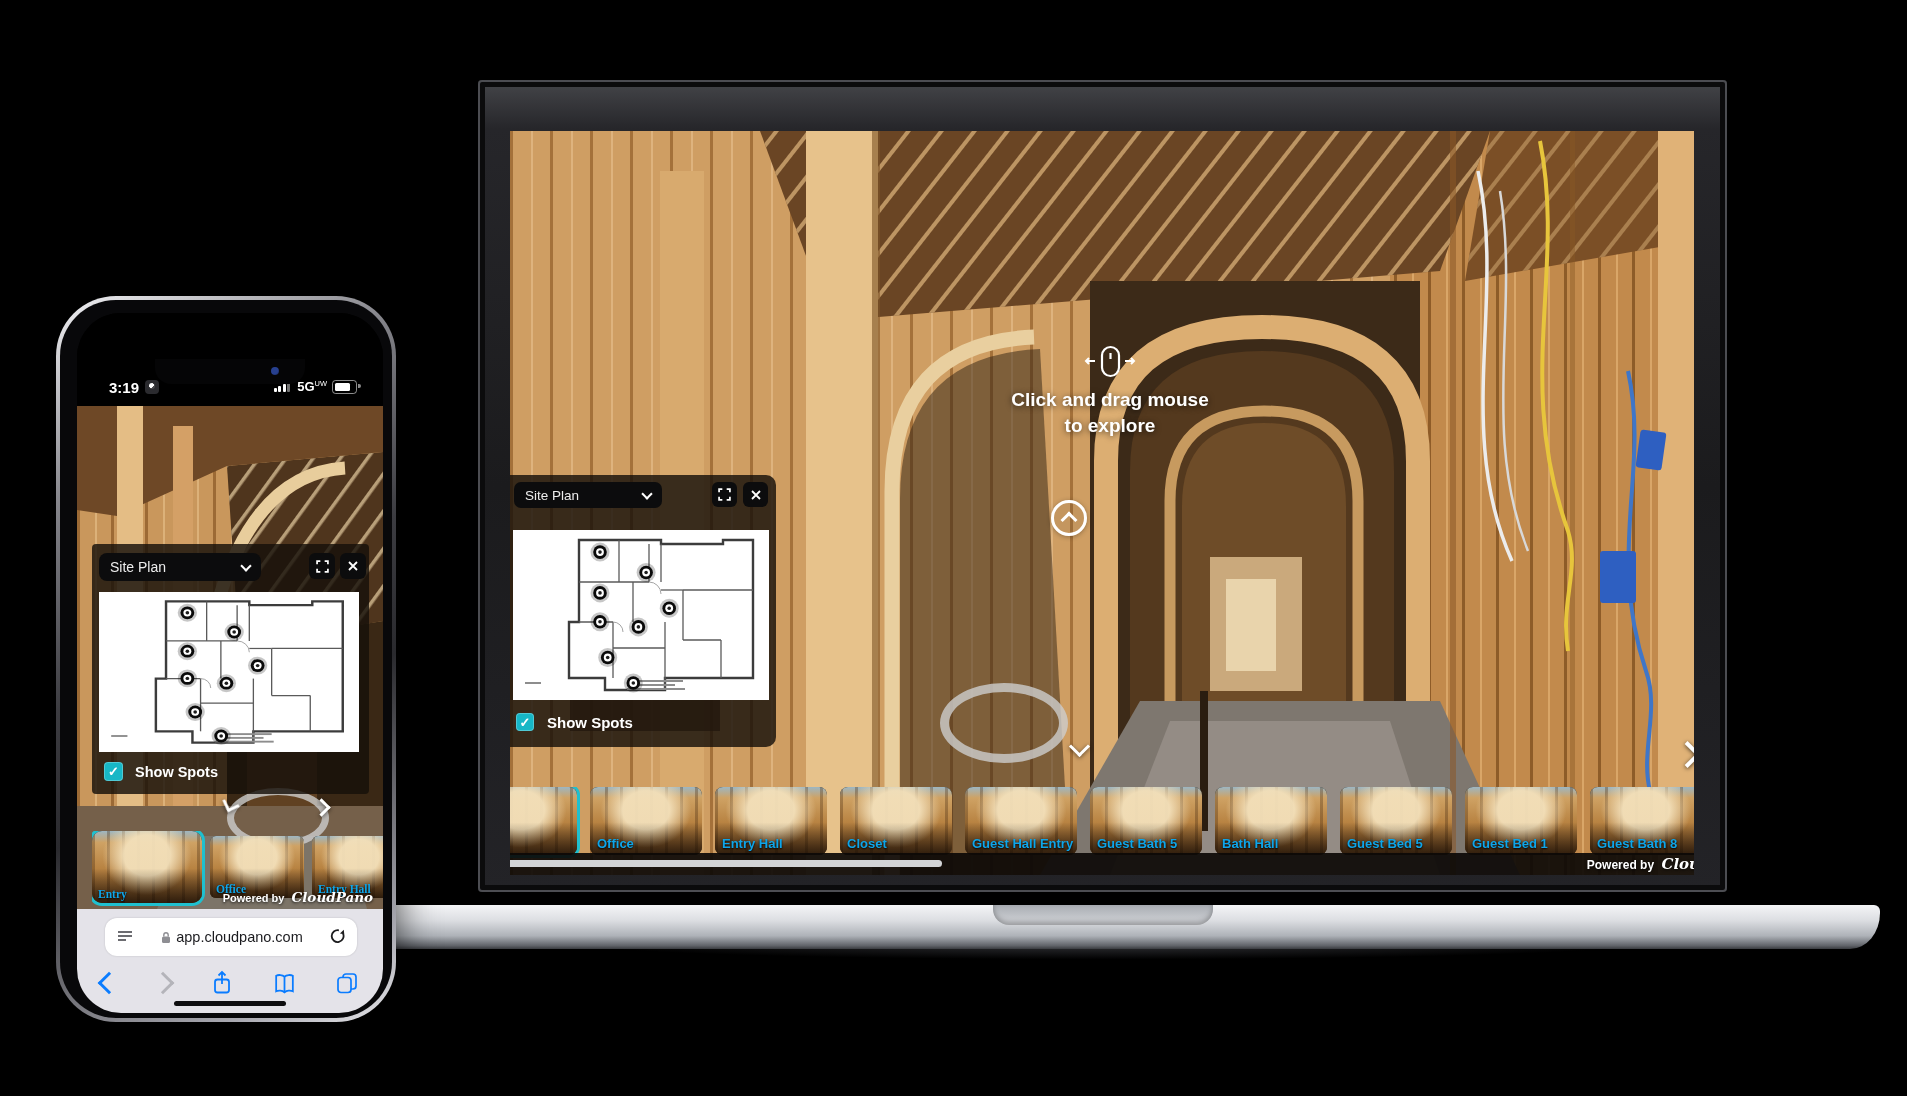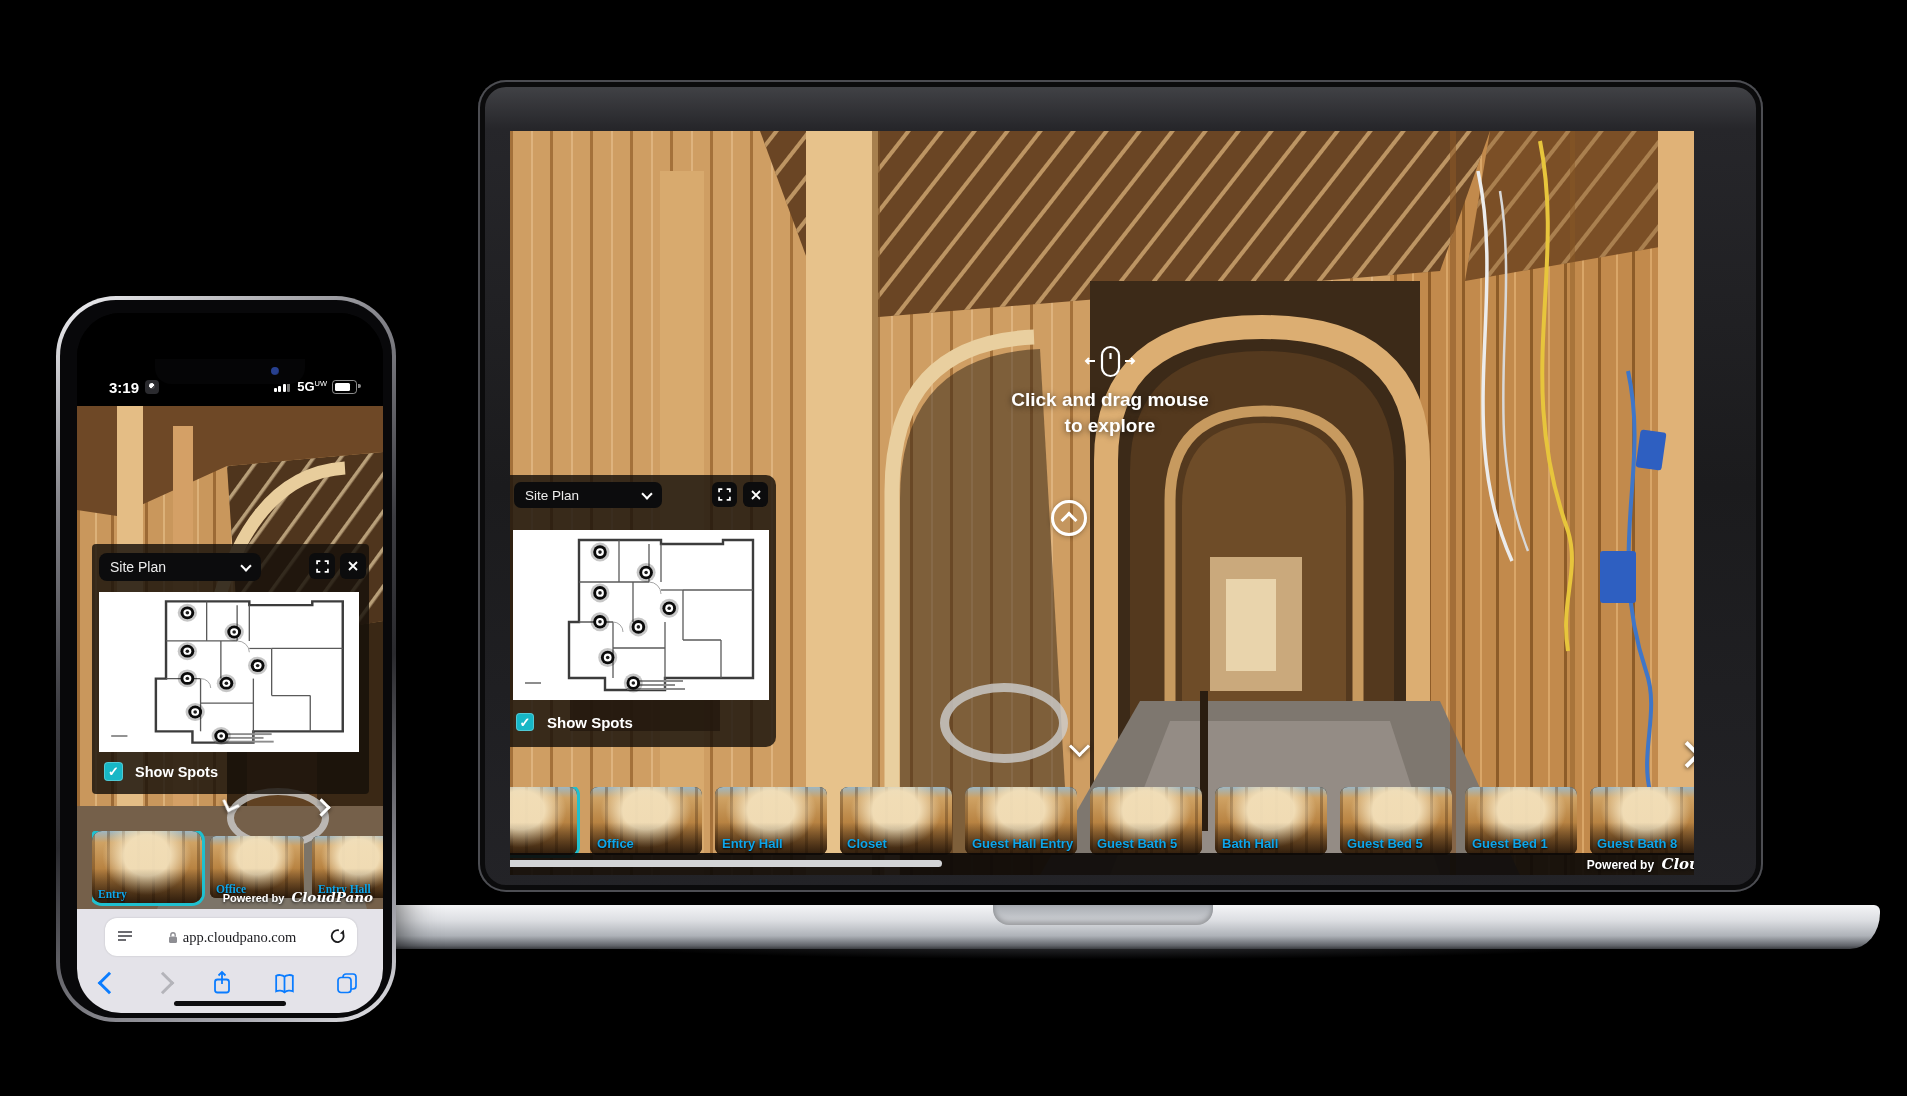--- a/index.html
+++ b/index.html
@@ -8,23 +8,23 @@
   
   .chev{display:inline-block;width:10px;height:10px;border-right:3px solid #fff;border-bottom:3px solid #fff;}
   .chev.right{transform:rotate(-45deg);}
   .chev.down{transform:rotate(45deg);}
   .chev.up{transform:rotate(-135deg);}
   .chev.left{transform:rotate(135deg);}
   .powered{position:absolute;color:#fff;font-size:12px;font-weight:bold;white-space:nowrap;
            text-shadow:0 1px 3px rgba(0,0,0,.85);z-index:8;}
   .powered .brand{font-family:"DejaVu Serif",serif;font-style:italic;font-size:15px;margin-left:4px;}
   
-  .laptop-body{position:absolute;left:478px;top:80px;width:1249px;height:812px;border-radius:28px;
+  .laptop-body{position:absolute;left:478px;top:80px;width:1249px;height:812px;border-radius:4px;
       background:linear-gradient(180deg,#45464a 0%,#26262a 6%,#1b1b1d 50%,#232327 100%);
-      box-shadow:inset 0 0 0 2px #4c4d52, inset 0 0 0 7px #0b0b0c;z-index:2;padding-left:36px;}
+      box-shadow:inset 0 0 0 2px #4c4d52, inset 0 0 0 7px #0b0b0c;z-index:2;}
   .laptop-screen{position:absolute;left:32px;top:51px;width:1184px;height:744px;background:#141210;overflow:hidden;}
   .laptop-base{position:absolute;left:326px;top:905px;width:1554px;height:44px;z-index:1;
       background:linear-gradient(180deg,#f4f5f7 0%,#dcdee2 35%,#aeb2b8 70%,#62656b 92%,#3a3c40 100%);
       border-radius:6px 6px 30px 30px / 6px 6px 36px 36px;}
   .base-notch{position:absolute;left:50%;transform:translateX(-50%);top:0;width:220px;height:20px;
       background:linear-gradient(180deg,#a9adb3,#d4d6da);border-radius:0 0 16px 16px;
       box-shadow:inset 0 -3px 5px rgba(0,0,0,.28);}
   .base-shadow{position:absolute;left:360px;top:944px;width:1500px;height:22px;z-index:0;
       background:radial-gradient(50% 100% at 50% 0%, rgba(90,92,100,.55), rgba(0,0,0,0) 70%);}
   .lt-scene{position:absolute;inset:0;width:100%;height:100%;}
@@ -118,21 +118,21 @@
       filter:drop-shadow(0 1px 2px rgba(0,0,0,.6));}
   .ph-chev-left .chev{width:10px;height:10px;border-width:3px;}
   .ph-chev-right{position:absolute;left:238px;top:487px;z-index:4;filter:drop-shadow(0 1px 2px rgba(0,0,0,.6));}
   .ph-chev-right .chev{width:10px;height:10px;border-width:3px;}
   .ph-thumbs{left:15px;top:518px;right:0;gap:8px;height:76px;z-index:5;}
   .ph-thumbs .thumb{width:94px;height:62px;margin-top:5px;border-radius:6px;}
   .ph-thumbs .thumb.selected{width:110px;height:72px;margin-top:0;border-radius:10px;}
   .ph-thumbs .thumb-label{font-size:11.5px;left:6px;bottom:3px;font-family:Liberation Serif, serif;}
   .ph-powered{right:10px;top:576px;font-size:11px;}
   .ph-powered .brand{font-size:13.5px;}
-  .ph-chrome{position:absolute;left:0;top:596px;right:0;height:104px;background:#e4e3e9;z-index:6;font-family:Liberation Serif, serif;}
+  .ph-chrome{position:absolute;left:0;top:596px;right:0;height:104px;background:#e4e3e9;z-index:6;}
   .ph-urlfield{position:absolute;left:28px;top:9px;width:252px;height:38px;background:#fff;border-radius:12px;
       display:flex;align-items:center;box-shadow:0 0 2px rgba(0,0,0,.18);}
   .ph-url-center{flex:1;display:flex;align-items:center;justify-content:center;gap:5px;
       color:#1b1b1f;font-size:14.5px;}
   .ph-toolbar{position:absolute;left:0;top:54px;right:0;height:40px;display:flex;align-items:center;
       justify-content:space-between;padding:0 24px;}
   .tb-chev{width:13px;height:13px;border-width:3px;}
   .tb-chev.left{border-color:#0a7cff;}
   .tb-chev.right{border-color:#b4b4ba;}
   .ph-home{position:absolute;left:50%;transform:translateX(-50%);bottom:7px;width:112px;height:5px;

